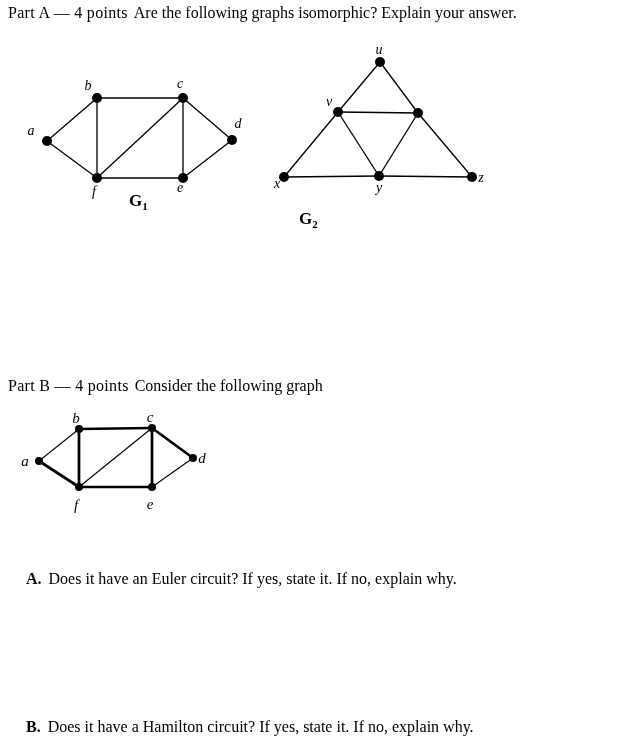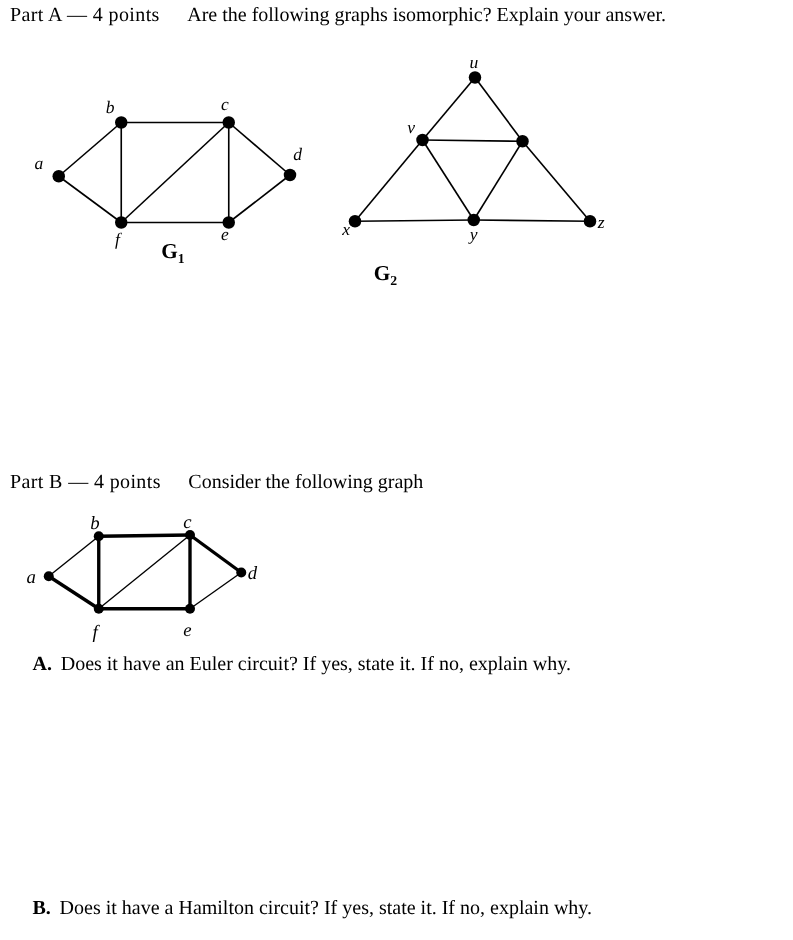--- a/index.html
+++ b/index.html
@@ -24,29 +24,29 @@
   .heading {
     position: absolute;
     left: 8px;
     font-size: 16px;
     line-height: 20px;
     white-space: nowrap;
   }
   #part-a-heading { top: 3px; }
   #part-b-heading { top: 376px; }
   .heading .hbold { font-weight: normal; letter-spacing: 0.3px; }
-  .heading .hrest { margin-left: 22px; }
+  .heading .hrest { margin-left: 6px; }
   .question {
     position: absolute;
     left: 26px;
     font-size: 16px;
     line-height: 20px;
     white-space: nowrap;
   }
-  #question-a { top: 522px; text-align: center; }
+  #question-a { top: 569px; text-align: center; }
   #question-b { top: 717px; }
   .qlabel { font-weight: bold; margin-right: 7px; }
   .glabel {
     position: absolute;
     font-size: 17px;
     font-weight: bold;
     line-height: 17px;
   }
   .glabel sub { font-size: 11px; line-height: 0; }
   #figure-label-g1 { left: 129px; top: 192px; }

